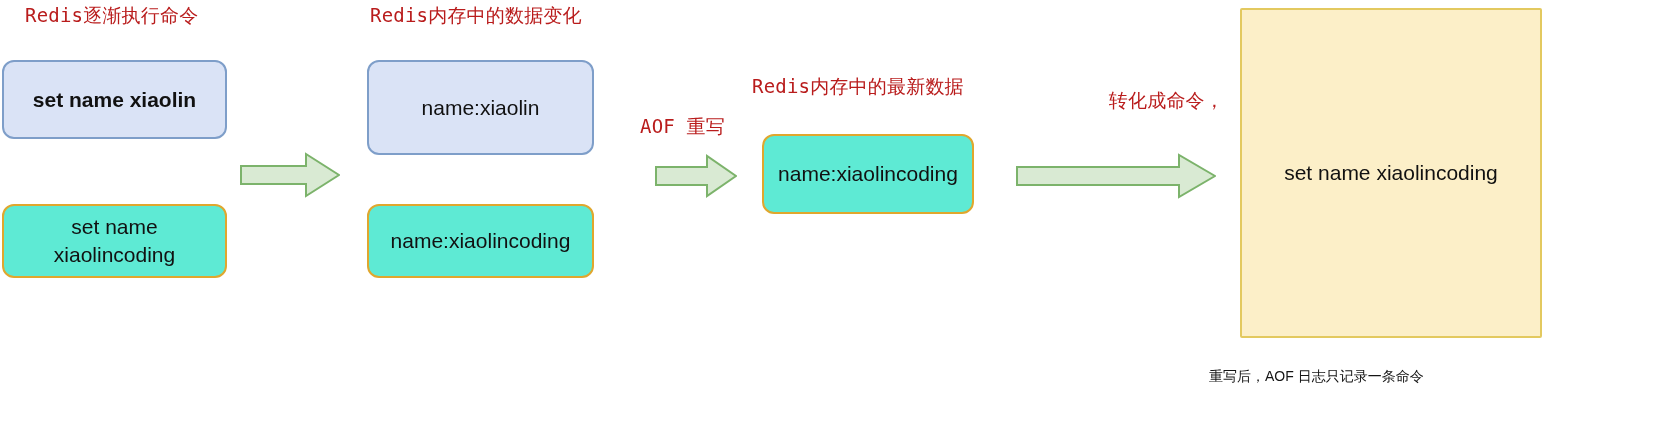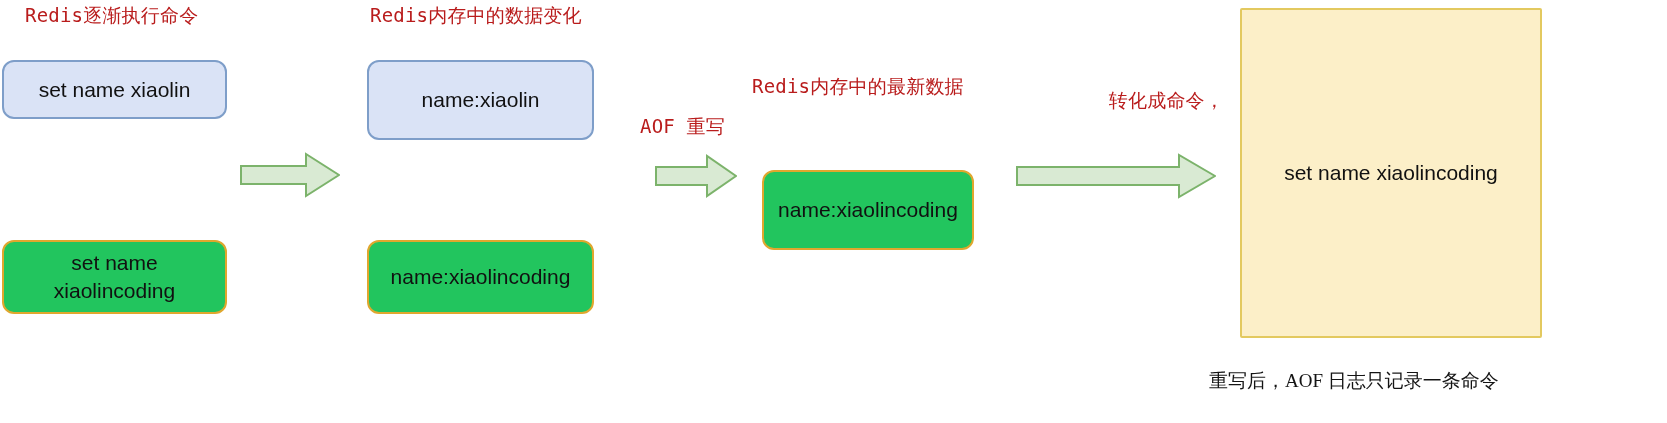--- a/index.html
+++ b/index.html
@@ -27,22 +27,22 @@
     white-space: nowrap;
     letter-spacing: 0.2px;
   }
   .hdr.two-line {
     white-space: normal;
     text-align: right;
     line-height: 1.35;
   }
   .caption {
     position: absolute;
-    font-family: Liberation Serif, serif;
-    font-size: 19px;
+    font-family: Liberation Sans, sans-serif;
+    font-size: 14px;
     color: #141414;
     white-space: nowrap;
   }
 
   
   .box {
     position: absolute;
     box-sizing: border-box;
     display: flex;
     align-items: center;
@@ -54,23 +54,22 @@
     font-size: 21px;
     line-height: 1.32;
     color: #111111;
     padding: 4px 8px;
   }
   .box.blue {
     background: #dae3f6;
     border-color: #7e9ec9;
   }
   .box.orange {
-    background: #22c55e;
+    background: #5eead4;
     border-color: #e0a72e;
-    margin-top: 36px;
   }
 
   
   .logpanel {
     position: absolute;
     box-sizing: border-box;
     background: #fcefc8;
     border: 2px solid #e3c95f;
     border-radius: 2px;
     display: flex;
@@ -86,33 +85,33 @@
   }
   .arrow svg { display: block; width: 100%; height: 100%; }
 </style>
 </head>
 <body>
 
 <div id="canvas">
 
   <div class="hdr" style="left:25px; top:4px;">Redis逐渐执行命令</div>
 
-  <div class="box blue" style="left:2px; top:60px; width:225px; height:59px;">set name xiaolin</div>
+  <div class="box blue" style="left:2px; top:60px; width:225px; height:79px;font-weight:bold;">set name xiaolin</div>
 
   <div class="box orange" style="left:2px; top:204px; width:225px; height:74px;">set name xiaolincoding</div>
 
   <div class="arrow" style="left:240px; top:152px; width:100px; height:46px;">
     <svg viewBox="0 0 100 46" preserveAspectRatio="none">
       <polygon points="1,14 66,14 66,2 99,23 66,44 66,32 1,32" fill="#d9ead3" stroke="#7cb36b" stroke-width="2" stroke-linejoin="miter"></polygon>
     </svg>
   </div>
 
   <div class="hdr" style="left:370px; top:4px;">Redis内存中的数据变化</div>
 
-  <div class="box blue" style="left:367px; top:60px; width:227px; height:80px;">name:xiaolin</div>
+  <div class="box blue" style="left:367px; top:60px; width:227px; height:95px;">name:xiaolin</div>
 
   <div class="box orange" style="left:367px; top:204px; width:227px; height:74px;">name:xiaolincoding</div>
 
   <div class="hdr" style="left:640px; top:115px;">AOF  重写</div>
 
   <div class="arrow" style="left:655px; top:154px; width:82px; height:44px;">
     <svg viewBox="0 0 82 44" preserveAspectRatio="none">
       <polygon points="1,13 52,13 52,2 81,22 52,42 52,31 1,31" fill="#d9ead3" stroke="#7cb36b" stroke-width="2" stroke-linejoin="miter"></polygon>
     </svg>
   </div>

